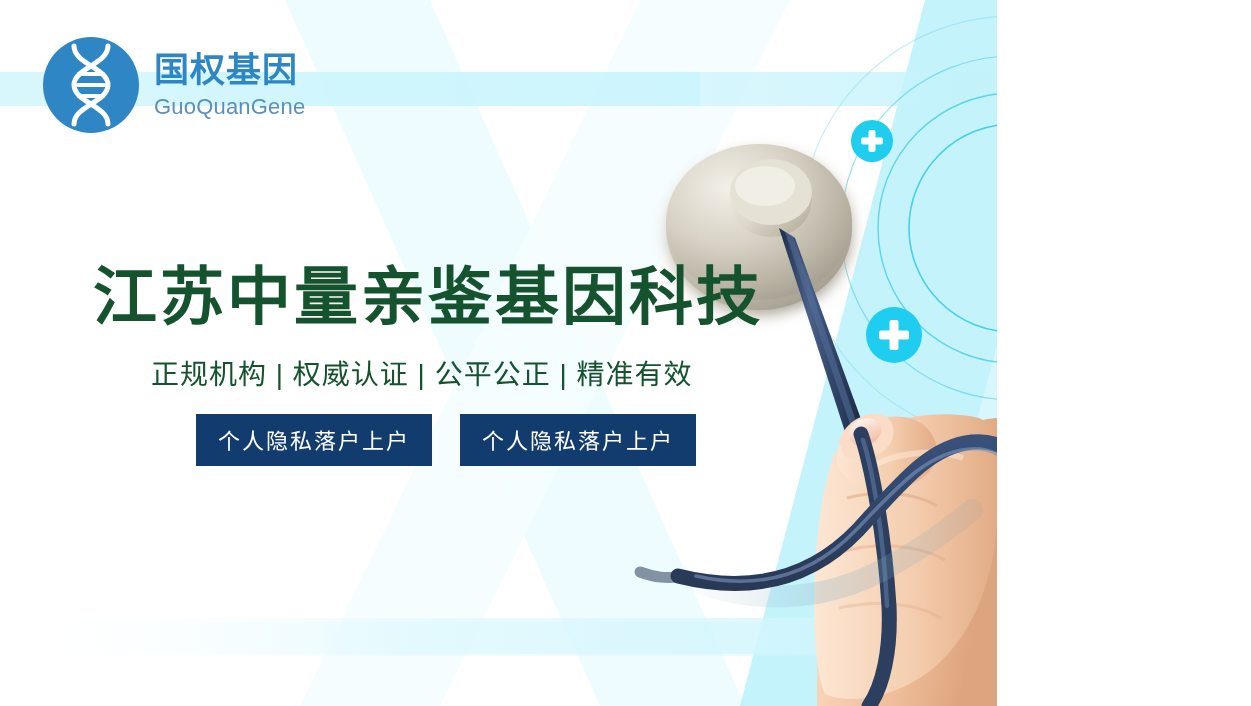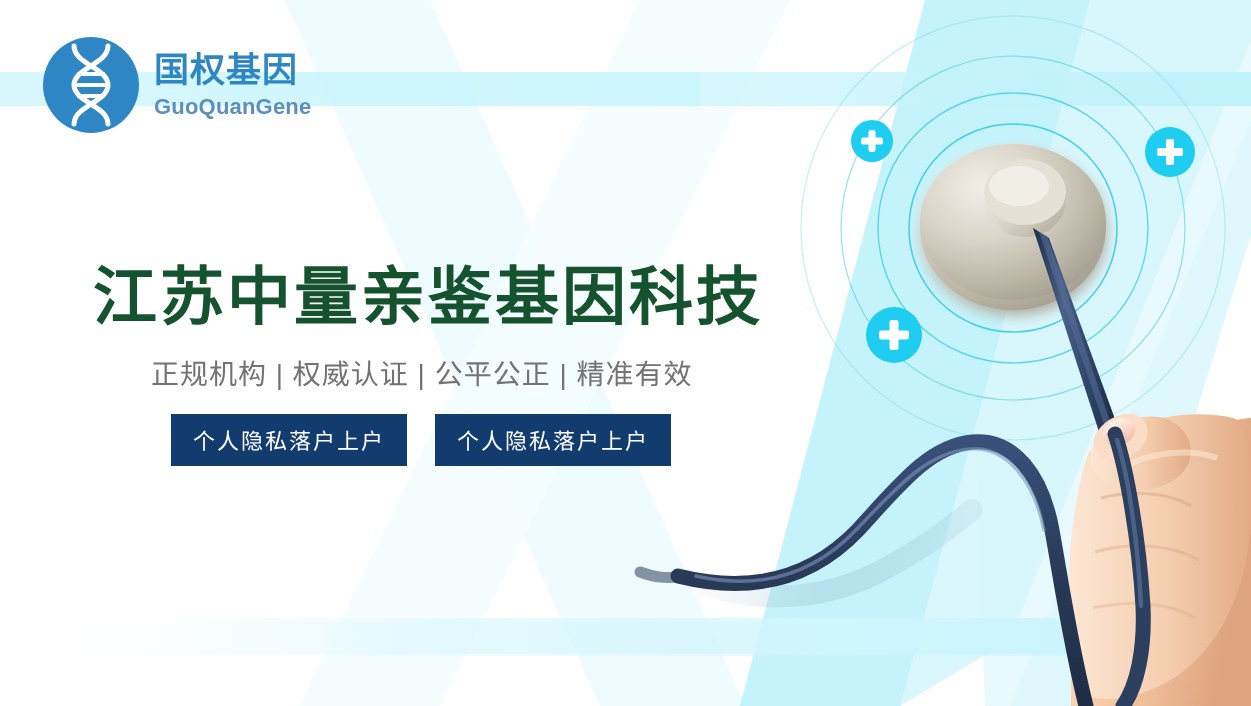--- a/index.html
+++ b/index.html
@@ -6,21 +6,21 @@
   * { margin:0; padding:0; box-sizing:border-box; }
   html, body {
     width:1251px; height:706px;
     background:#ffffff;
     font-family:"Liberation Sans","DejaVu Sans",sans-serif;
     overflow:hidden;
   }
 
   .banner{
     position:relative;
-    width:1251px; height:706px;
+    width:997px; height:706px;
     background:#ffffff;
     overflow:hidden;
   }
 
   
   .bg-layer{
     position:absolute; inset:0;
     overflow:hidden;
     pointer-events:none;
   }
@@ -43,21 +43,21 @@
   .logo-cn{
     font-size:35px;
     font-weight:bold;
     color:#2e87c4;
     letter-spacing:1px;
     font-family:"Liberation Sans","DejaVu Sans",sans-serif;
   }
   .logo-en{
     margin-top:9px;
     font-size:22px;
-    font-weight:bold;
+    font-weight:normal;
     color:#5a8fbe;
     letter-spacing:0.2px;
     font-family:"Liberation Sans","DejaVu Sans",sans-serif;
   }
 
   
   .copy{
     position:absolute;
     left:93px; top:262px;
     z-index:40;
@@ -69,27 +69,27 @@
     line-height:1.12;
     color:#14532d;
     letter-spacing:3px;
     white-space:nowrap;
   }
   .subline{
     margin-top:18px;
     margin-left:58px;
     font-family:"Liberation Sans","DejaVu Sans",sans-serif;
     font-size:28px;
-    color:#737373;
+    color:#14532d;
     letter-spacing:1px;
     white-space:nowrap;
   }
   .tag-row{
     margin-top:22px;
-    margin-left:78px;
+    margin-left:103px;
     display:flex;
     gap:28px;
   }
   .tag{
     background:#123c6e;
     color:#ffffff;
     font-family:"Liberation Serif","DejaVu Serif",serif;
     font-size:22px;
     letter-spacing:2px;
     padding:9px 22px 11px 22px;

